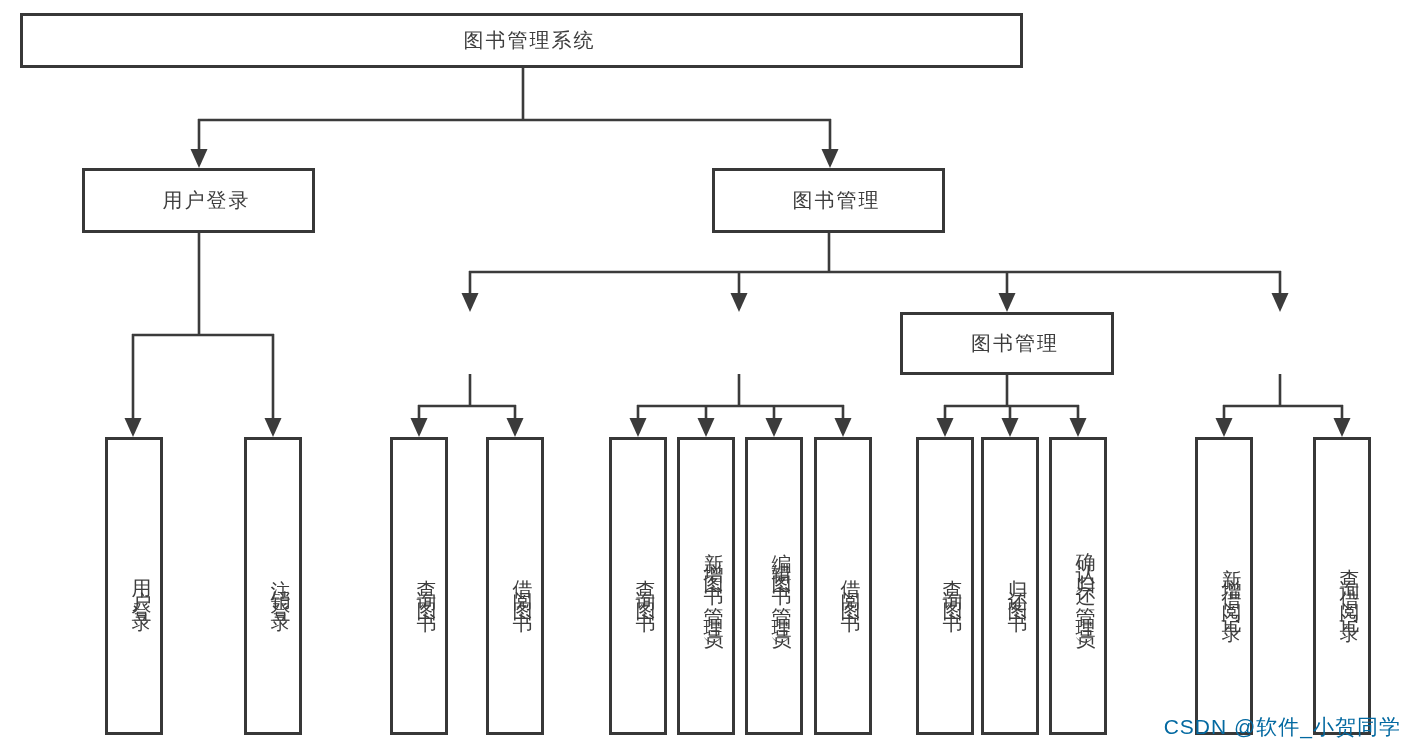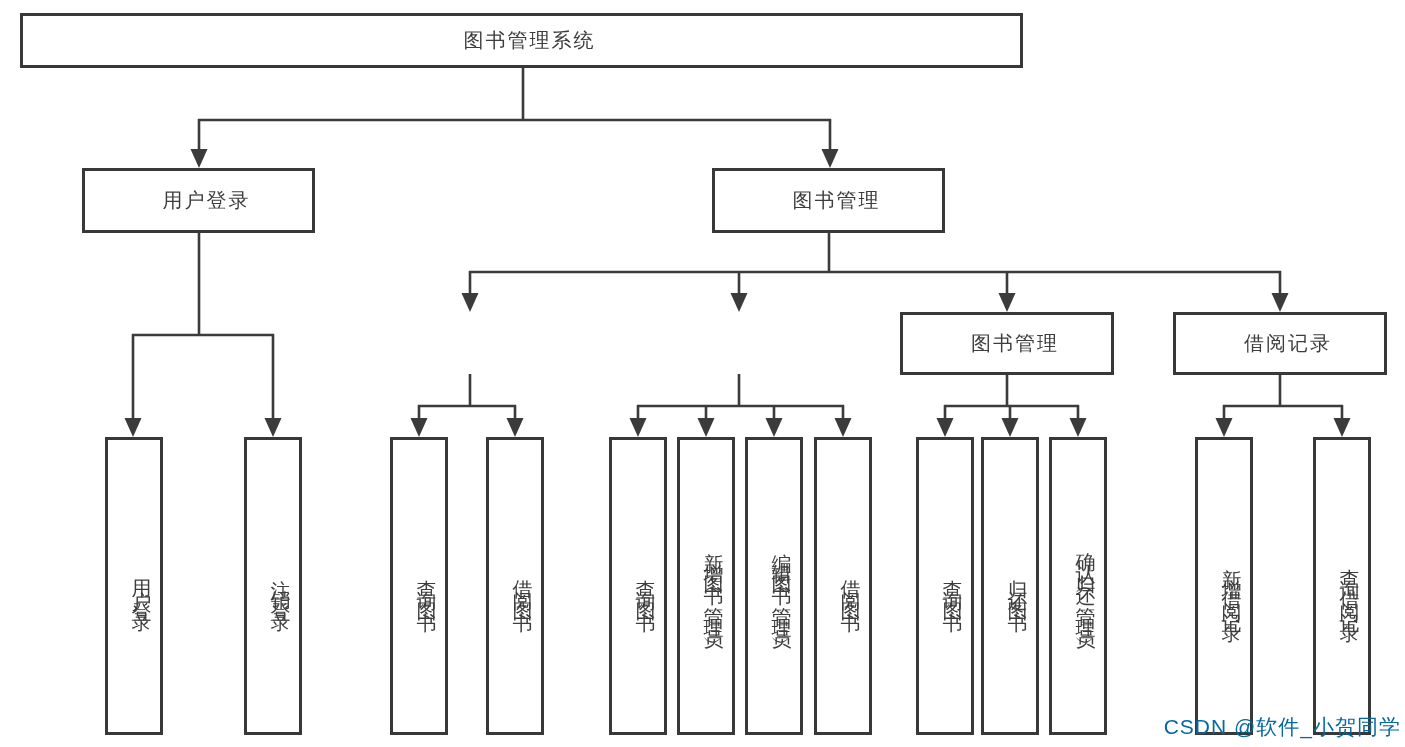--- a/index.html
+++ b/index.html
@@ -99,23 +99,20 @@
   <div class="node h" style="left:82px;top:168px;width:233px;height:65px">
     <span class="lbl">用户登录</span>
   </div>
   <div class="node h" style="left:712px;top:168px;width:233px;height:65px">
     <span class="lbl">图书管理</span>
   </div>
 
   <div class="node h" style="left:900px;top:312px;width:214px;height:63px">
     <span class="lbl">图书管理</span>
   </div>
-  <div class="node h" style="left:1173px;top:312px;width:214px;height:63px">
-    <span class="lbl">借阅记录</span>
-  </div>
 
   <div class="node v" style="left:105px;top:437px;width:58px;height:298px">
     <span class="lbl">用户登录</span>
   </div>
   <div class="node v" style="left:244px;top:437px;width:58px;height:298px">
     <span class="lbl">注销登录</span>
   </div>
 
   <div class="node v" style="left:390px;top:437px;width:58px;height:298px">
     <span class="lbl">查询图书</span>

